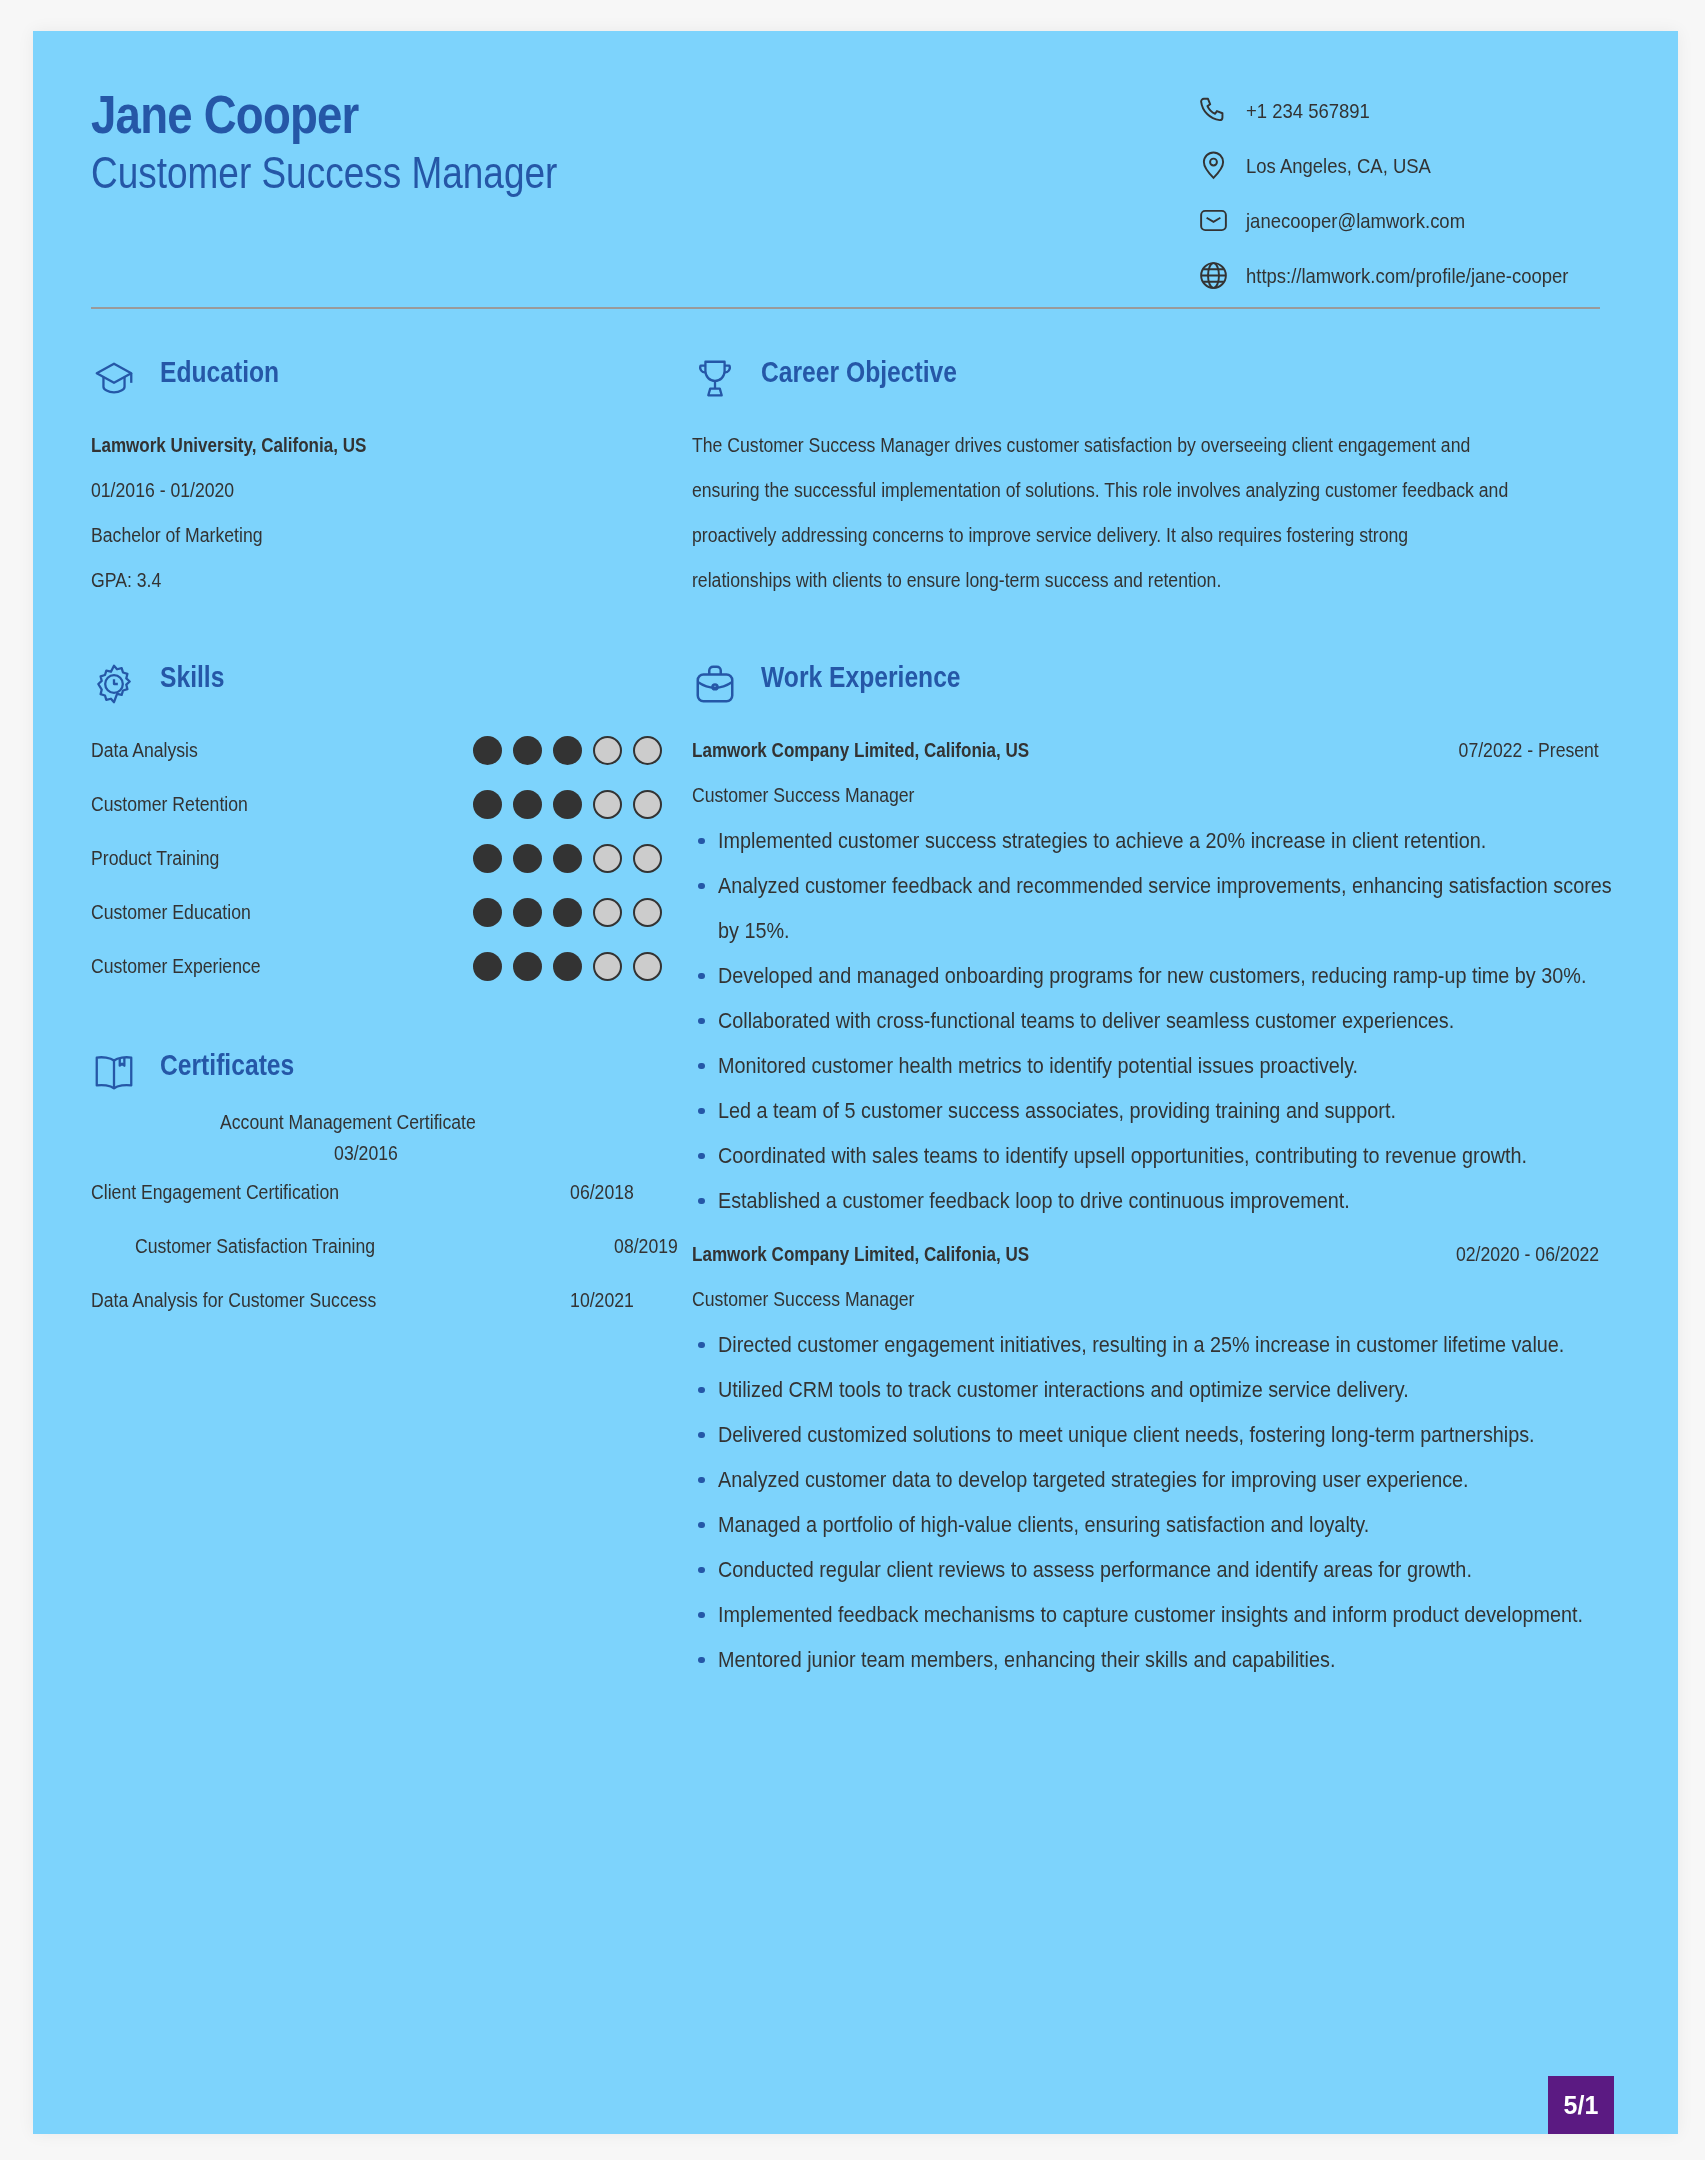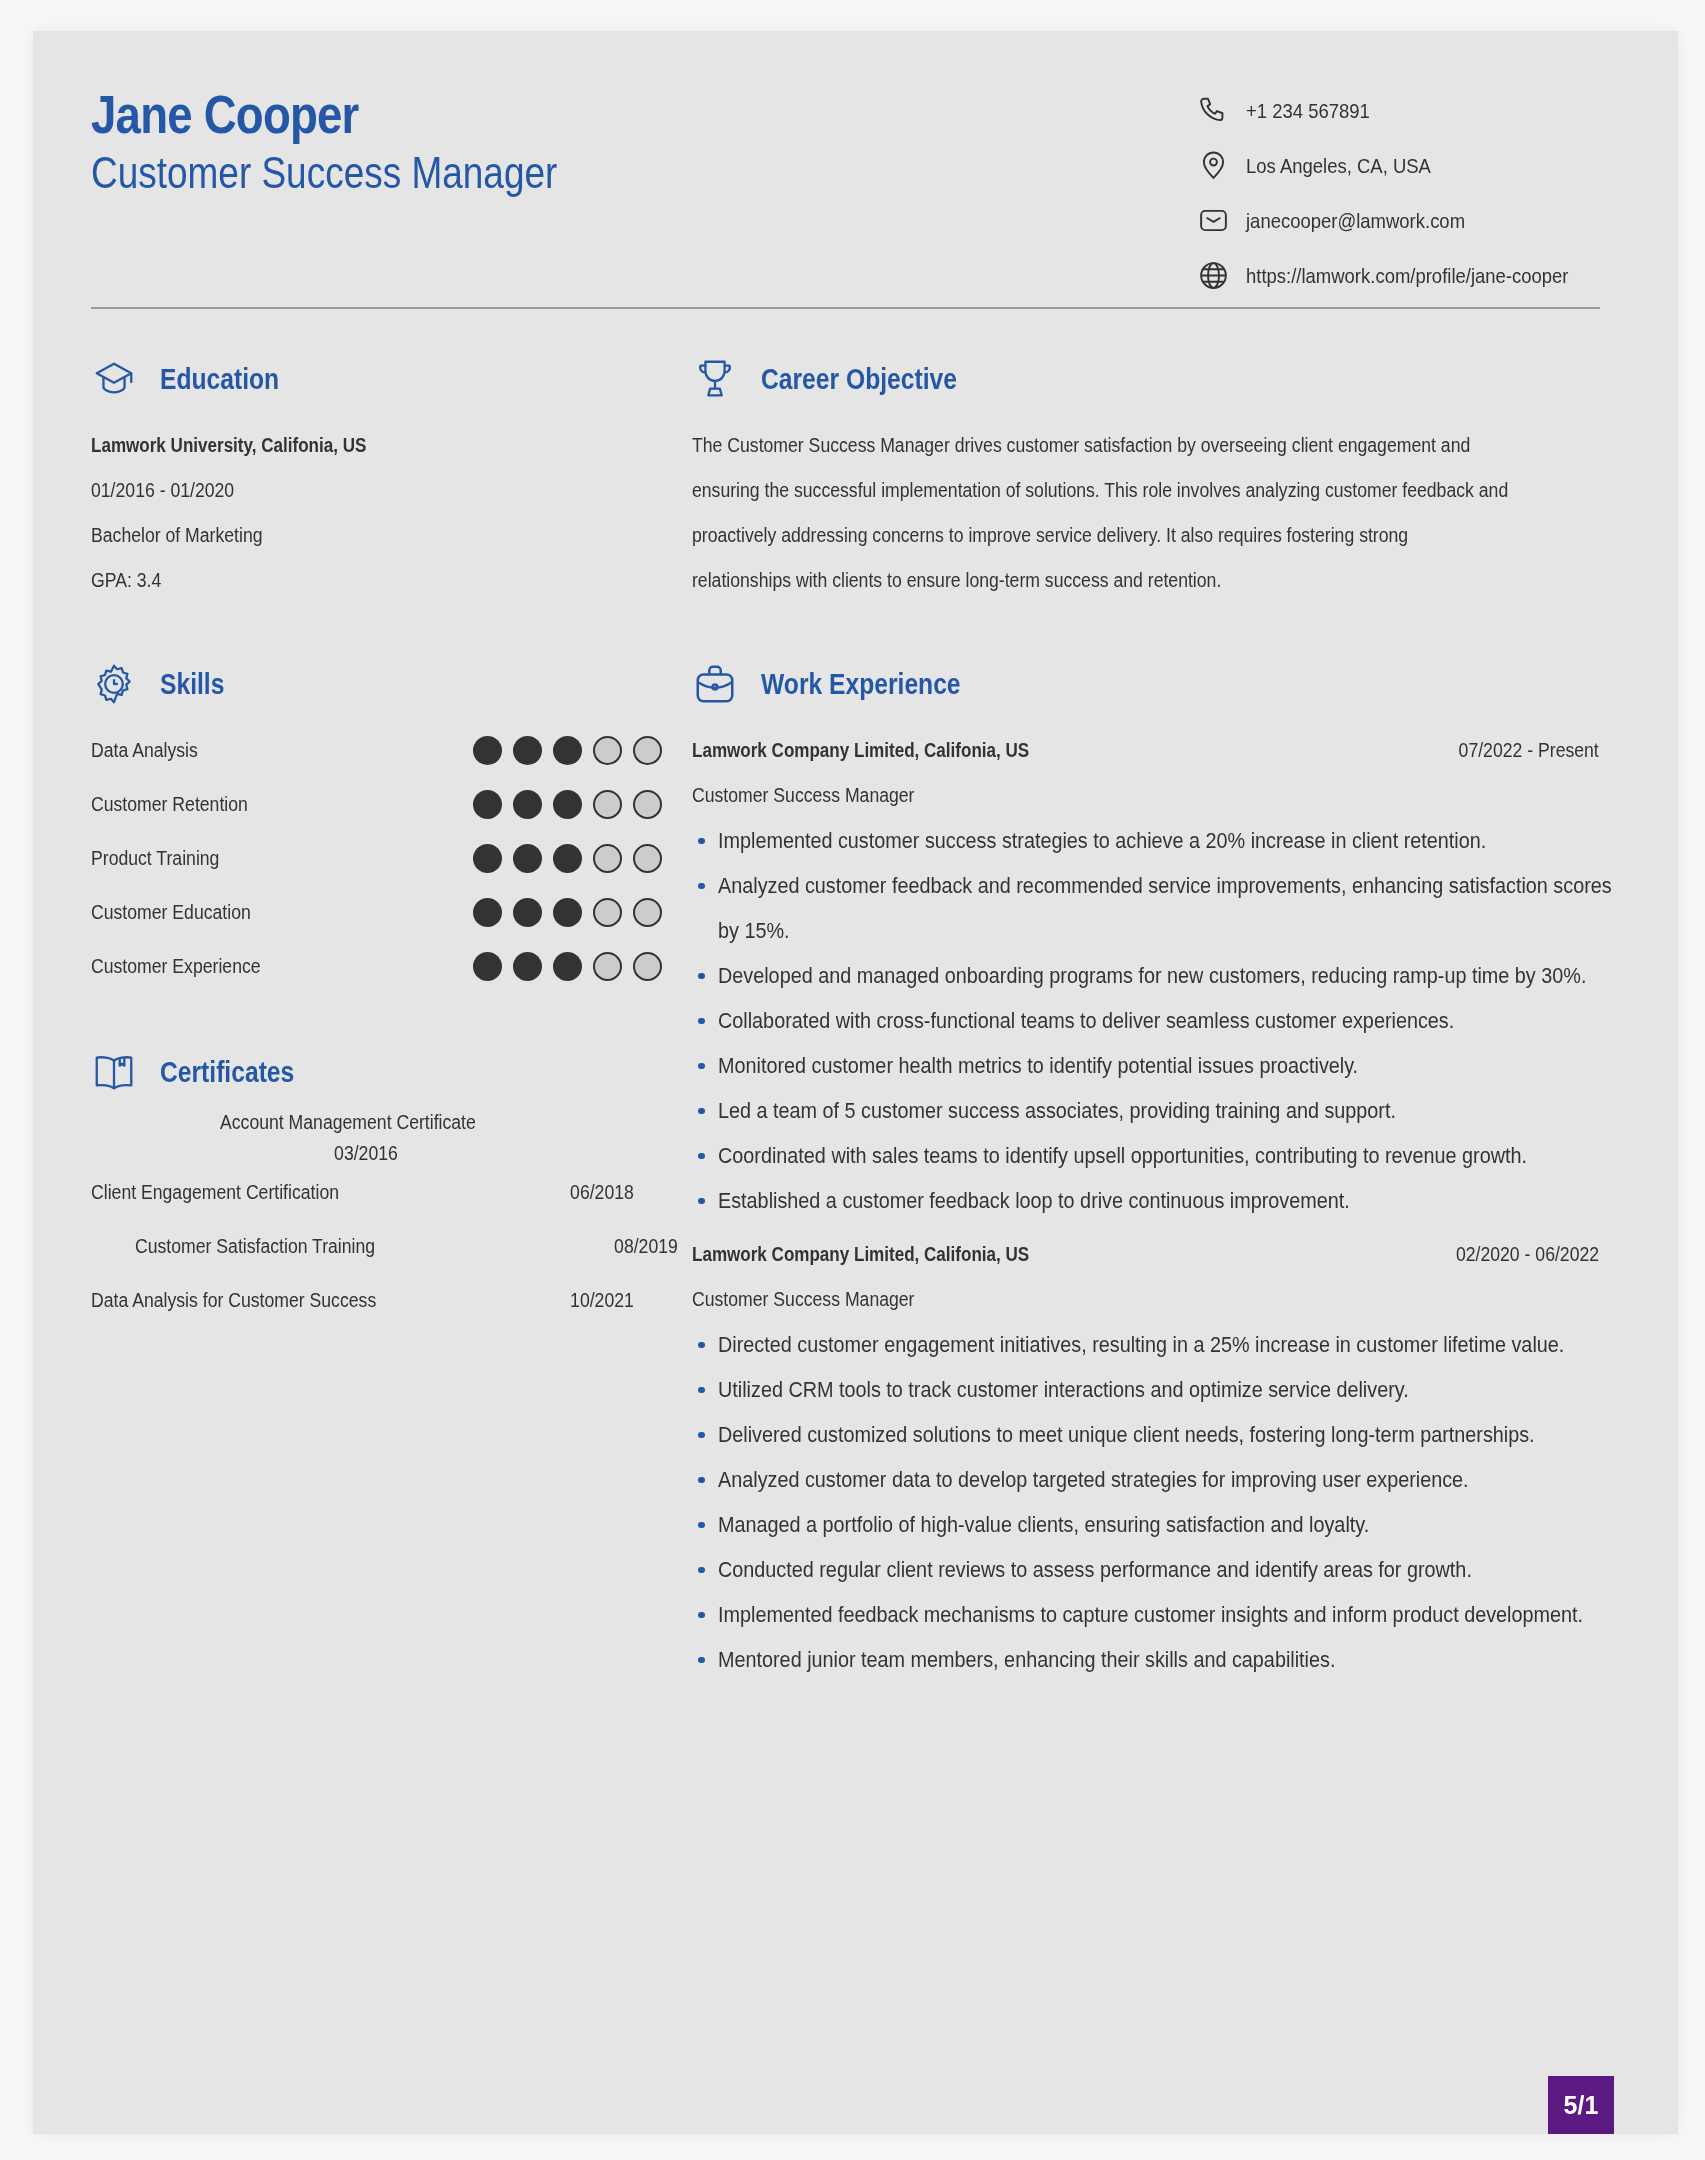--- a/index.html
+++ b/index.html
@@ -1,29 +1,29 @@
 <!DOCTYPE html>
 <html style="font-size:14.6px"><head>
 <meta charset="utf-8">
 <style>
   * { box-sizing: border-box; margin: 0; padding: 0; }
   html, body { width: 1705px; height: 2161px; background: #f7f7f7; overflow: hidden; }
   body { font-family: "Liberation Sans", sans-serif; color: #333333; position: relative; }
   .page {
     position: absolute; left: 33px; top: 31px; width: 1645px; height: 2103px;
-    background: #e5e5e5; box-shadow: 0 0 16.4px rgba(0,0,0,0.06);
+    background: #7dd3fc; box-shadow: 0 0 16.4px rgba(0,0,0,0.06);
   }
   .abs { position: absolute; }
   .name { left: 58px; top: 53px; font-size: 53px; font-weight: bold; color: #2557a7; letter-spacing: -0.9px; transform: scaleX(0.86); transform-origin: left top; white-space: nowrap; }
   .job-title { left: 58px; top: 117px; font-size: 44px; color: #2557a7; transform: scaleX(0.84); transform-origin: left top; white-space: nowrap; }
   .contact { left: 1164px; width: 457px; height: 37px; display: flex; align-items: center; }
   .contact svg { width: 33px; height: 33px; flex: none; }
   .contact .ctext { margin-left: 16.4px; font-size: 21px; color: #333; transform: scaleX(0.88); transform-origin: left center; white-space: nowrap; }
   .divider { left: 58px; top: 276px; width: 1509px; height: 1.8px; background: #9a9a9a; }
-  .sec-head { height: 46px; display: flex; align-items: center; }
+  .sec-head { height: 46px; display: flex; align-items: flex-start; }
   .sec-head svg { width: 46px; height: 46px; flex: none; }
   .sec-head .htext { margin-left: 23px; font-size: 29px; font-weight: bold; color: #2557a7; transform: scaleX(0.85); transform-origin: left center; white-space: nowrap; }
   .line { font-size: 19.6px; line-height: 45px; height: 45px; color: #333; white-space: nowrap; transform: scaleX(0.9); transform-origin: left center; }
   .line.bold { font-weight: bold; transform: scaleX(0.87); }
   .row { display: flex; justify-content: space-between; align-items: center; height: 54px; }
   .row .lbl { font-size: 19.6px; white-space: nowrap; transform: scaleX(0.9); transform-origin: left center; }
   .row .rval { font-size: 19.6px; white-space: nowrap; transform: scaleX(0.9); transform-origin: right center; }
   .dots { display: flex; gap: 11px; }
   .dot { width: 29px; height: 29px; border-radius: 50%; }
   .dot.on { background: #333333; }

